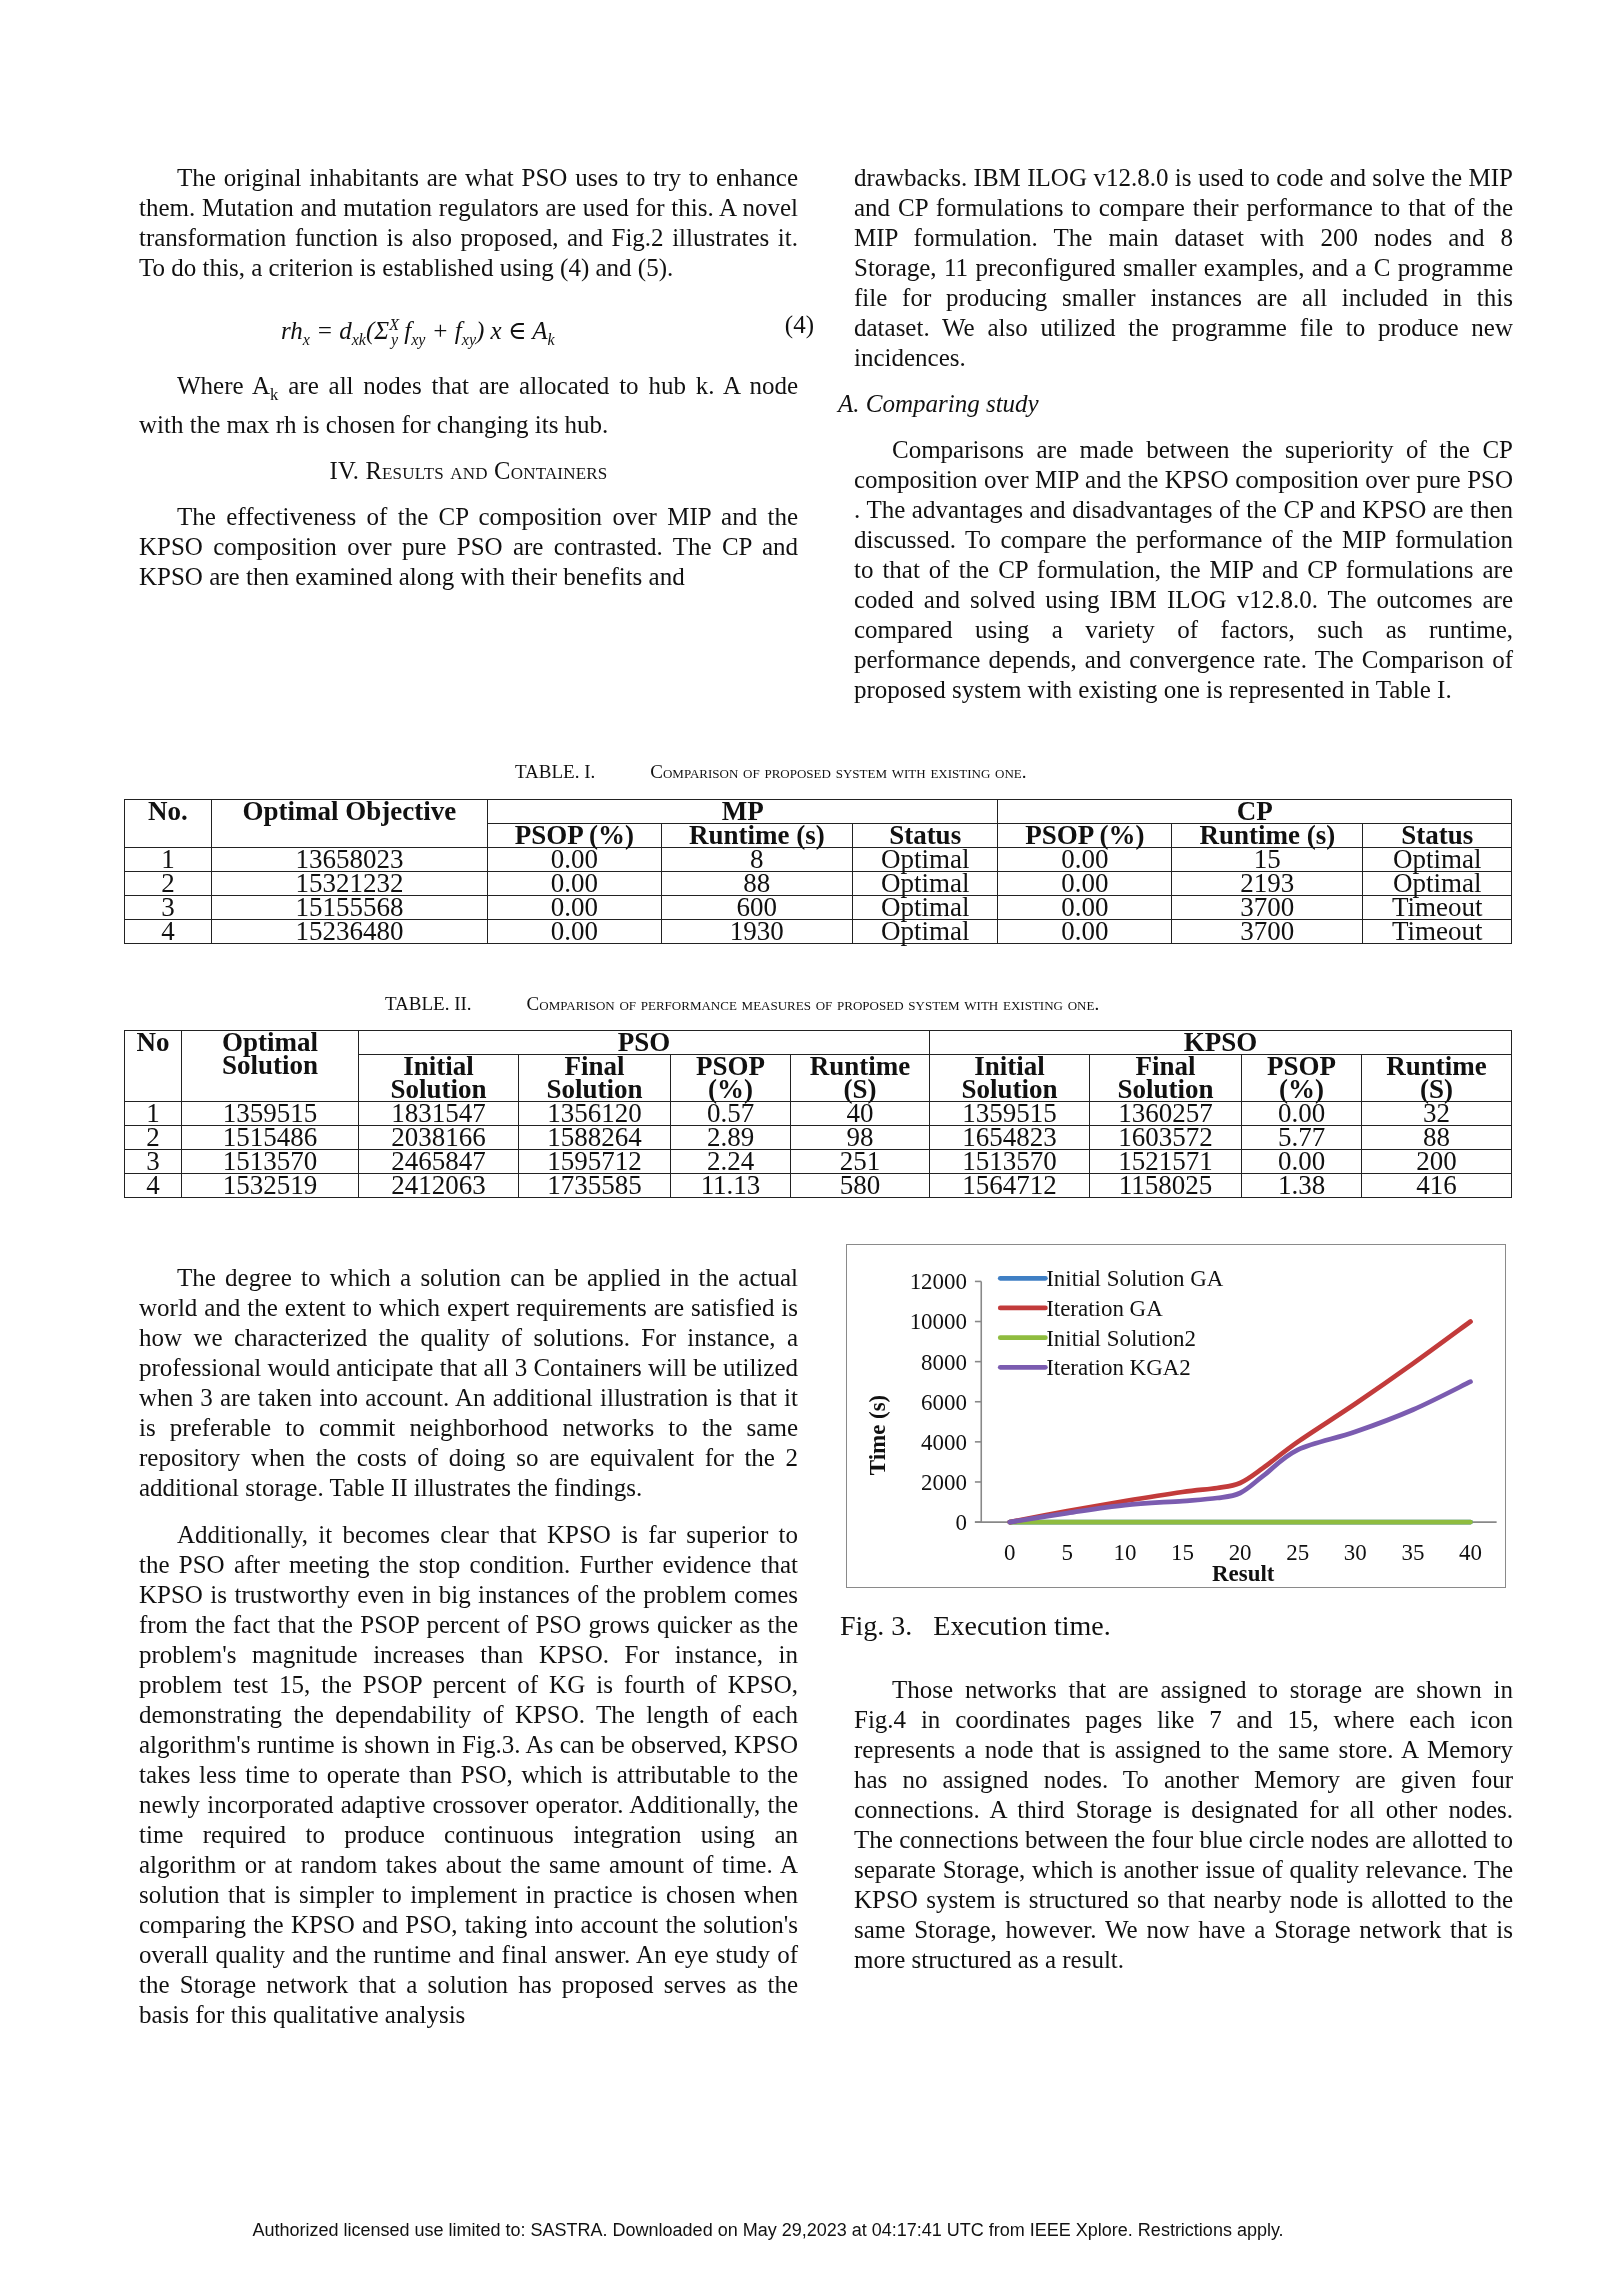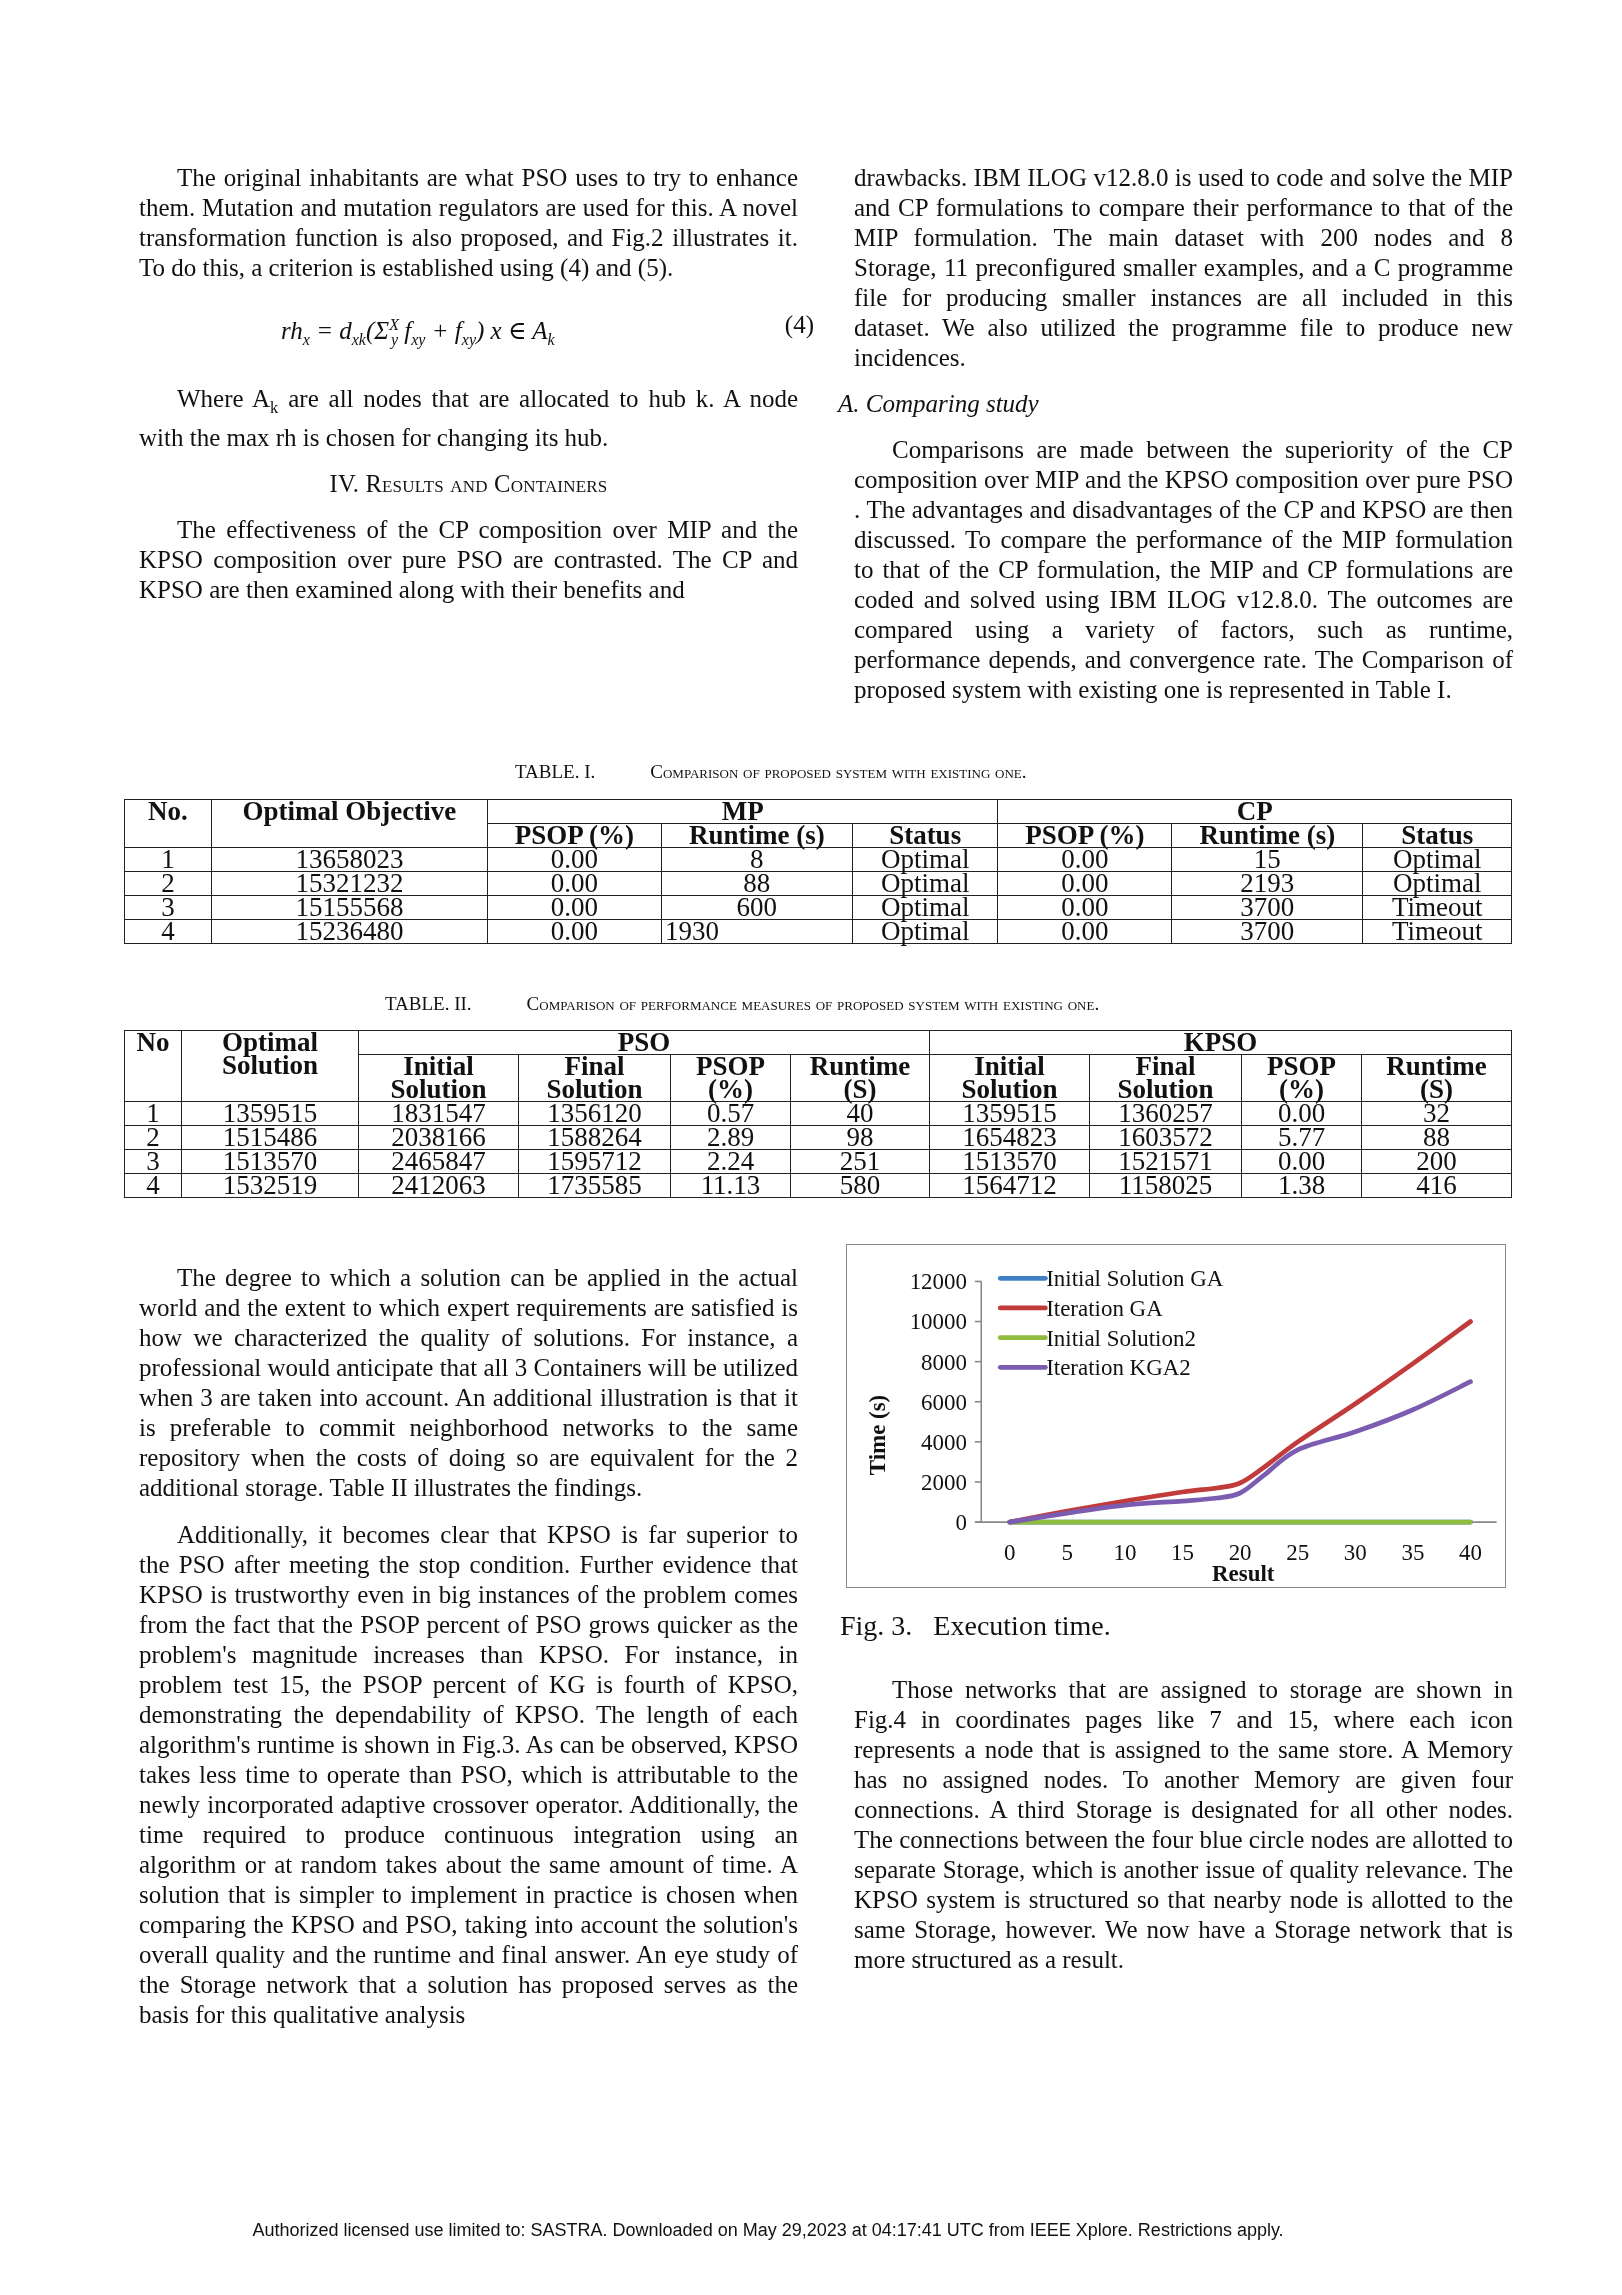--- a/index.html
+++ b/index.html
@@ -3,33 +3,33 @@
 <meta charset="utf-8">
 <style>
   html, body { margin: 0; padding: 0; background: #ffffff; }
   body { width: 1623px; height: 2295px; position: relative; overflow: hidden;
          font-family: "Liberation Serif", "DejaVu Serif", serif; color: #111; }
   .col { position: absolute; width: 691px; font-size: 25px; line-height: 30px; text-align: justify; }
   .col-left { left: 123px; }
   .col-right { left: 838px; }
   p { margin: 16px; }
   .indent { text-indent: 38px; }
-  .eq { position: relative; height: 48px; margin: 32px 0; font-style: italic; font-size: 25px; }
+  .eq { position: relative; height: 48px; margin: 19px 0; font-style: italic; font-size: 25px; }
   .eq .body { position: absolute; left: 158px; top: 6.3px; white-space: nowrap; }
   .eq .num { position: absolute; right: 0; top: 6.3px; font-style: normal; }
   .eq sub, .eq sup { font-size: 16px; }
   .section-head { text-align: center; margin: 8px 0 6.3px; font-size: 24.6px; letter-spacing: 0.2px; }
   .sc { font-variant: small-caps; }
   .subsec { font-style: italic; margin: 14.3px 0 4.8px; }
   .caption { position: absolute; font-size: 19px; white-space: nowrap; }
   .caption .lbl { margin-right: 55px; }
   table { position: absolute; border-collapse: collapse; font-size: 27px; line-height: 23px; }
   td, th { border: 1.6px solid #222; text-align: center; padding: 0 3.2px; font-weight: normal; }
   th { font-weight: bold; }
-  .lalign { text-align: left; }
+  .lalign { text-align: center; }
   .chart-box { position: absolute; left: 846px; top: 1244px; width: 658px; height: 342px;
                border: 1.6px solid #8a8a8a; background: #fff; }
   .fig-caption { position: absolute; left: 840px; top: 1610px; font-size: 28px; }
   .footer { position: absolute; left: 0; width: 1536px; top: 2220px; text-align: center;
             font-family: "Liberation Sans", "DejaVu Sans", sans-serif; font-size: 18px; color: #111; }
 </style>
 </head>
 <body>
 
 <div class="col col-left" style="top:147px;">

